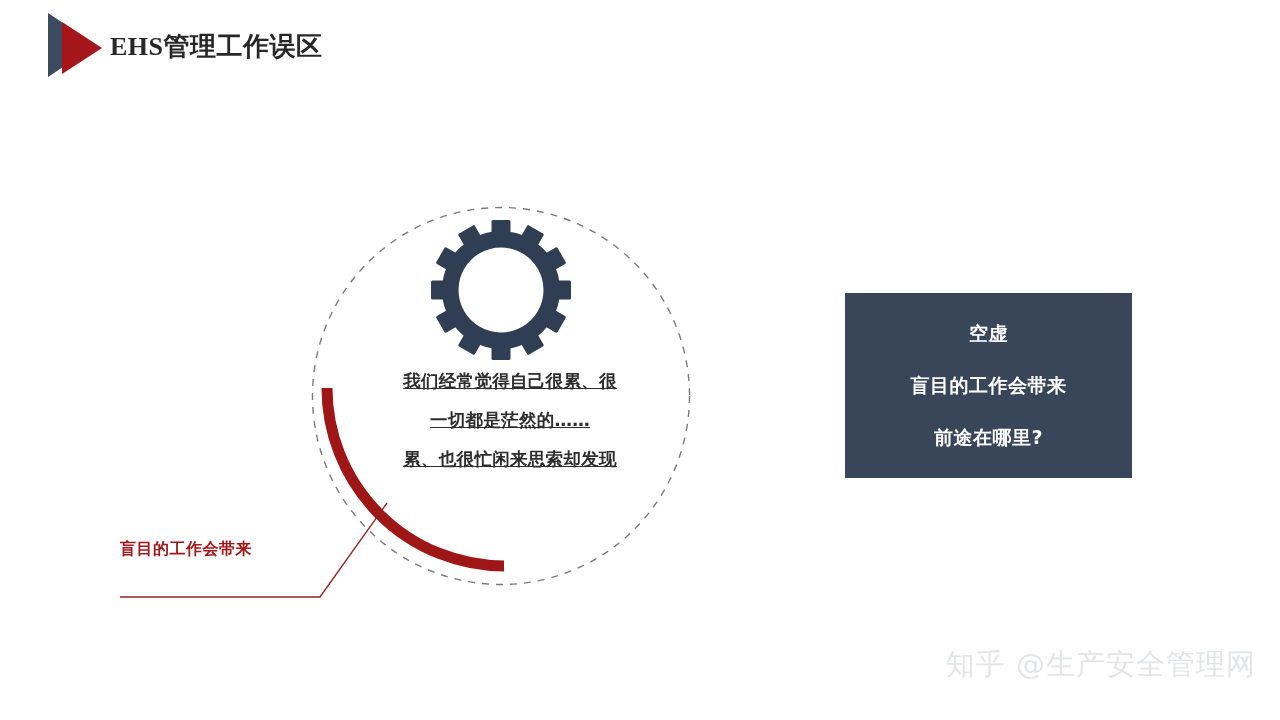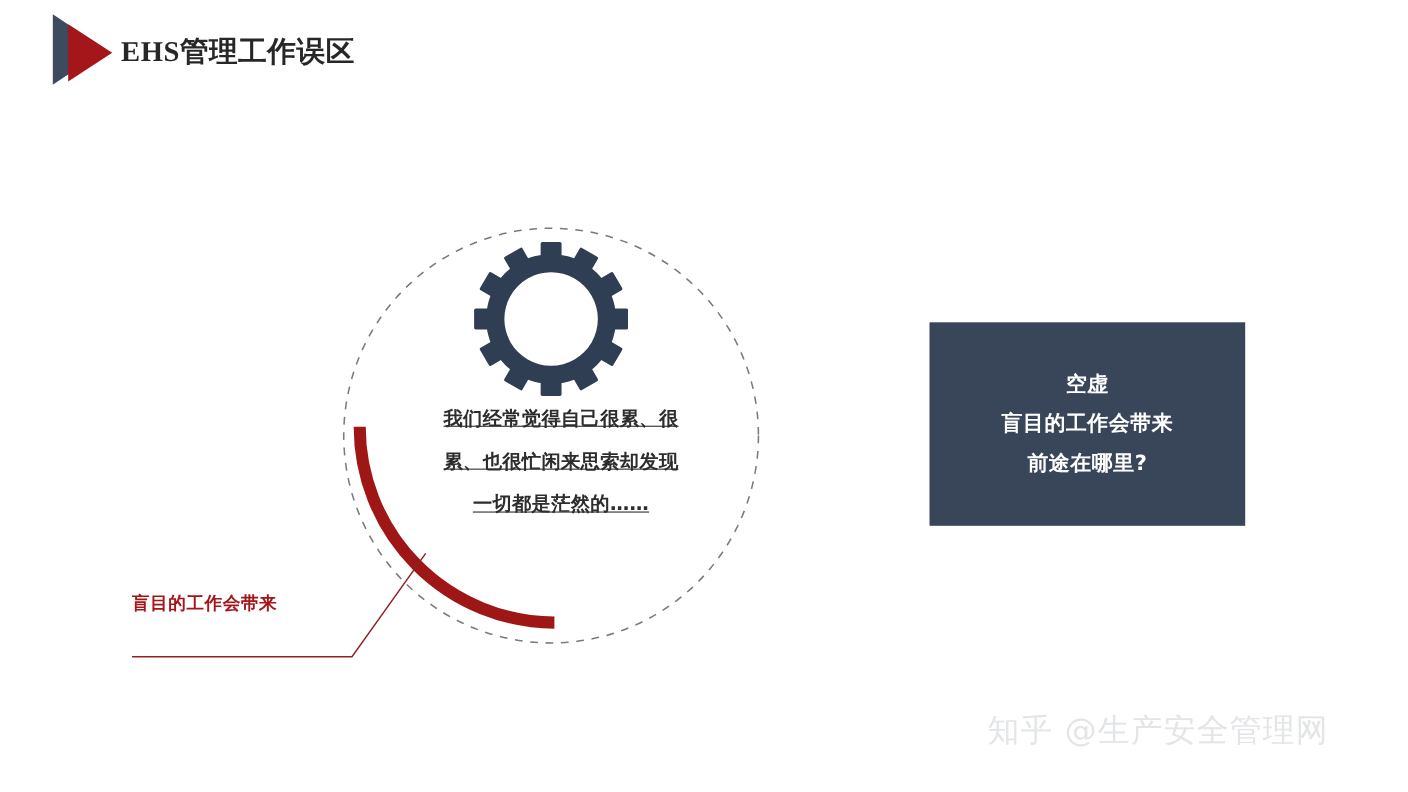--- a/index.html
+++ b/index.html
@@ -137,38 +137,39 @@
     top: 293px;
     width: 287px;
     height: 185px;
     background: #394659;
     display: flex;
     flex-direction: column;
     align-items: center;
     justify-content: center;
     box-sizing: border-box;
     padding: 6px 10px 8px 10px;
+    gap: 16px;
   }
   #consequence-panel .cline {
     display: block;
     width: 100%;
     text-align: center;
     color: #ffffff;
     font-family: "DejaVu Sans", "Liberation Sans", sans-serif;
     font-weight: bold;
     font-size: 19px;
     line-height: 36px;
     white-space: nowrap;
     letter-spacing: 0.5px;
   }
 
   
   #watermark {
     position: absolute;
-    left: 808px;
+    left: 856px;
     top: 645px;
     width: 400px;
     text-align: right;
     font-family: "DejaVu Sans", "Liberation Sans", sans-serif;
     font-size: 29px;
     line-height: 38px;
     color: #e3e5e7;
     white-space: nowrap;
     letter-spacing: 1px;
   }
@@ -236,22 +237,22 @@
         </g>
       </svg>
     </div>
 
     <svg id="red-arc" viewBox="0 0 420 420" xmlns="http://www.w3.org/2000/svg">
       <path d="M 27 198 A 178 178 0 0 0 204 376" fill="none" stroke="#9e1616" stroke-width="11" stroke-linecap="butt"></path>
     </svg>
 
     <div id="circle-text">
       <span class="tline">我们经常觉得自己很累、很</span>
+      <span class="tline">一切都是茫然的……</span>
       <span class="tline">累、也很忙闲来思索却发现</span>
-      <span class="tline">一切都是茫然的……</span>
     </div>
   </div>
 
   <div id="callout">
     <svg id="callout-leader" viewBox="0 0 300 125" xmlns="http://www.w3.org/2000/svg">
       <path d="M 10 107 L 210 107 L 277 13" fill="none" stroke="#8d2222" stroke-width="1.3"></path>
     </svg>
     <div id="callout-label">盲目的工作会带来</div>
   </div>
 

